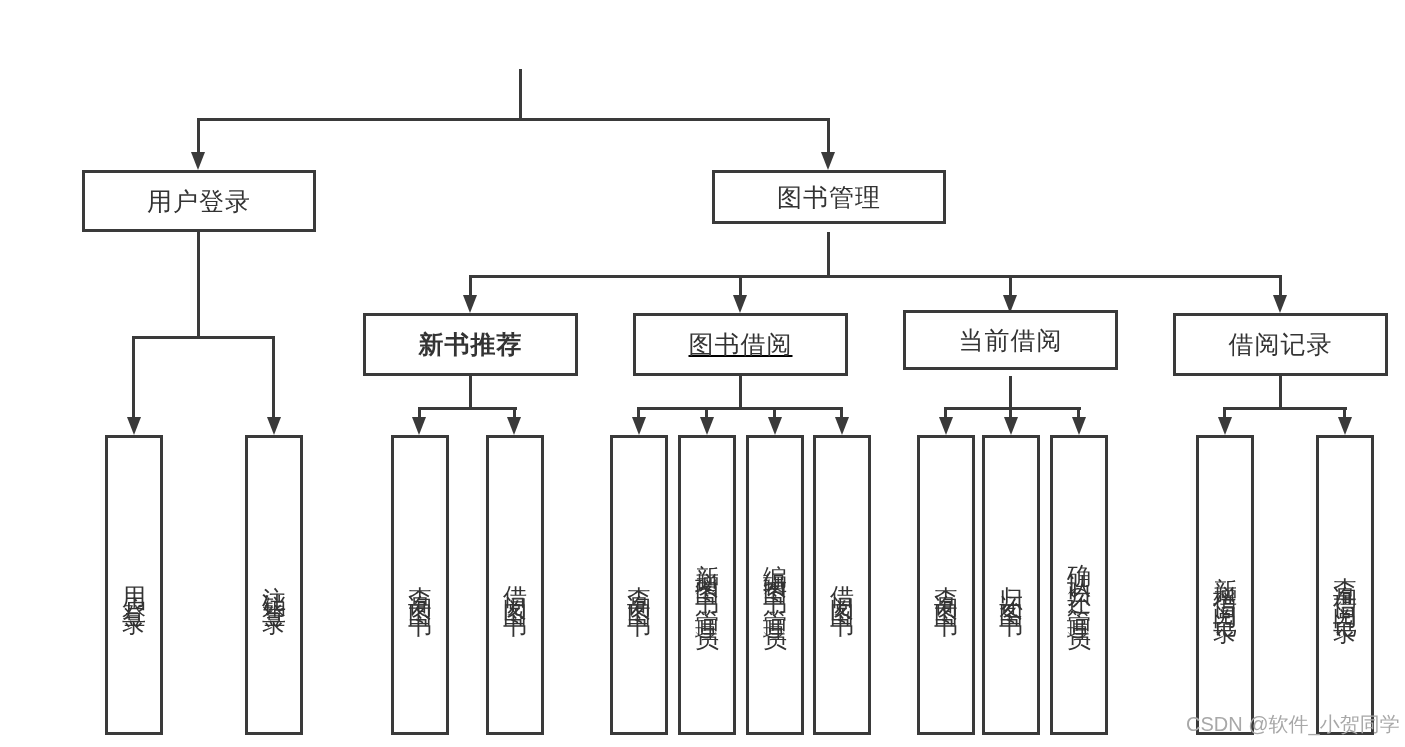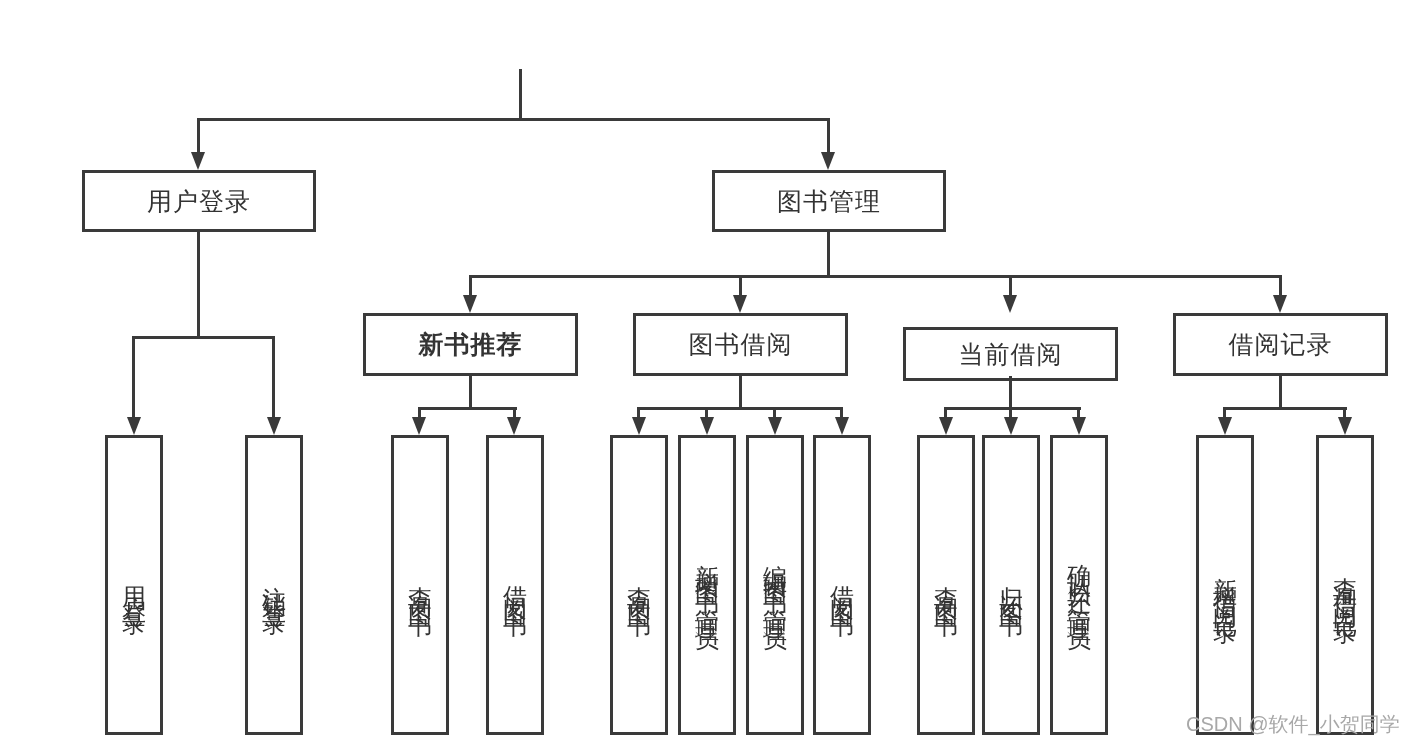--- a/index.html
+++ b/index.html
@@ -79,21 +79,21 @@
   <div class="vline" style="left:519px; top:69px; height:49px;"></div>
   <div class="hline" style="left:197px; top:118px; width:633px;"></div>
   <div class="vline" style="left:197px; top:118px; height:36px;"></div>
   <div class="arrow" style="left:191px; top:152px;"></div>
   <div class="vline" style="left:827px; top:118px; height:36px;"></div>
   <div class="arrow" style="left:821px; top:152px;"></div>
 
   <div class="box" style="left:82px; top:170px; width:234px; height:62px;">
     <span class="label">用户登录</span>
   </div>
-  <div class="box" style="left:712px; top:170px; width:234px; height:62px;">
+  <div class="box" style="left:712px; top:170px; width:234px; height:54px;">
     <span class="label">图书管理</span>
   </div>
 
   <div class="vline" style="left:197px; top:232px; height:104px;"></div>
   <div class="hline" style="left:132px; top:336px; width:143px;"></div>
   <div class="vline" style="left:132px; top:336px; height:83px;"></div>
   <div class="arrow" style="left:127px; top:417px;"></div>
   <div class="vline" style="left:272px; top:336px; height:83px;"></div>
   <div class="arrow" style="left:267px; top:417px;"></div>
 
@@ -104,24 +104,24 @@
   <div class="vline" style="left:739px; top:275px; height:22px;"></div>
   <div class="arrow" style="left:733px; top:295px;"></div>
   <div class="vline" style="left:1009px; top:275px; height:22px;"></div>
   <div class="arrow" style="left:1003px; top:295px;"></div>
   <div class="vline" style="left:1279px; top:275px; height:22px;"></div>
   <div class="arrow" style="left:1273px; top:295px;"></div>
 
   <div class="box" style="left:363px; top:313px; width:215px; height:63px;font-weight:bold;">
     <span class="label">新书推荐</span>
   </div>
-  <div class="box" style="left:633px; top:313px; width:215px; height:63px;">
+  <div class="box" style="left:633px; top:313px; width:215px; height:63px;text-decoration:underline;">
     <span class="label">图书借阅</span>
   </div>
-  <div class="box" style="left:903px; top:327px; width:215px; height:54px;">
+  <div class="box" style="left:903px; top:310px; width:215px; height:60px;">
     <span class="label">当前借阅</span>
   </div>
   <div class="box" style="left:1173px; top:313px; width:215px; height:63px;">
     <span class="label">借阅记录</span>
   </div>
 
   <div class="vline" style="left:469px; top:376px; height:31px;"></div>
   <div class="hline" style="left:418px; top:407px; width:99px;"></div>
   <div class="vline" style="left:418px; top:407px; height:12px;"></div>
   <div class="arrow" style="left:412px; top:417px;"></div>

